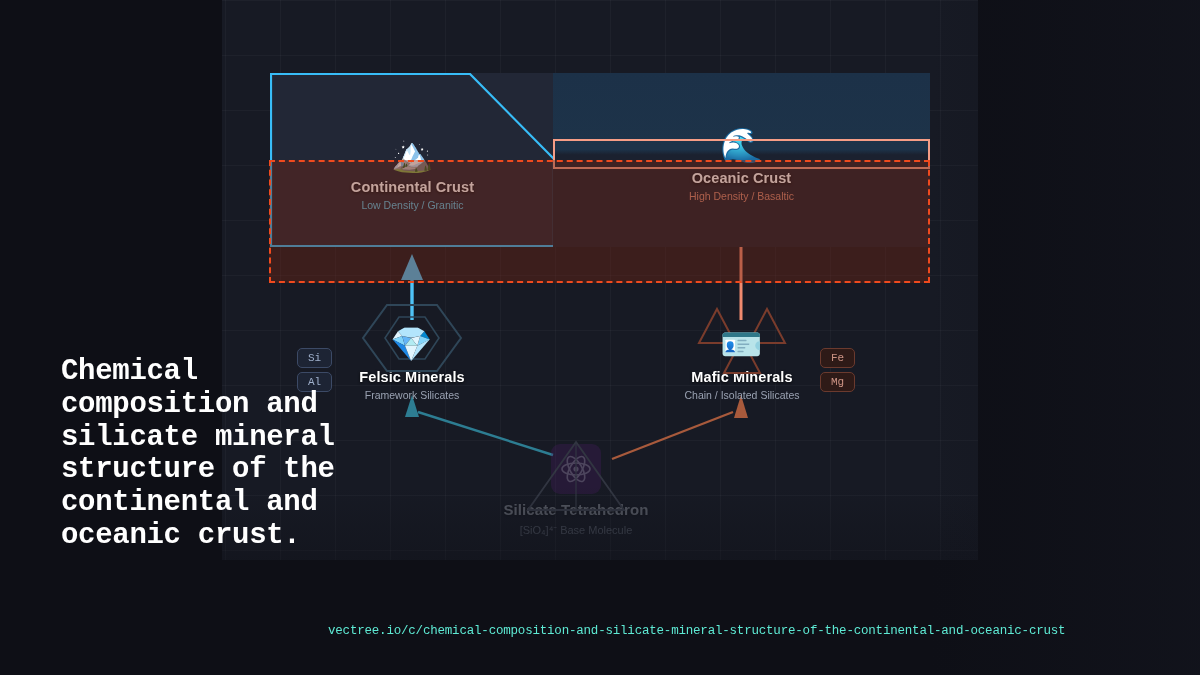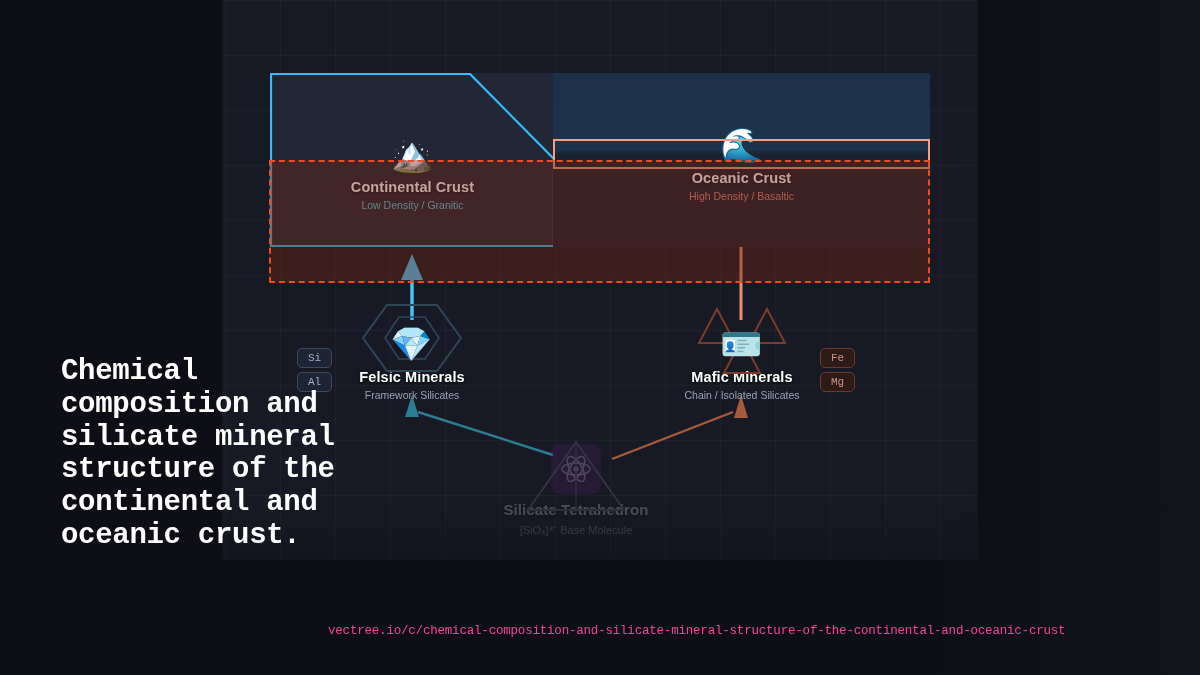--- a/index.html
+++ b/index.html
@@ -234,21 +234,21 @@
     z-index: 6;
     margin-left: 39px;
   }
 
   
   #footer-url {
     position: absolute;
     left: 328px; top: 624px;
     font-family: "Liberation Mono", monospace;
     font-size: 12.5px;
-    color: #ec4899;
+    color: #5eead4;
     letter-spacing: -0.2px;
     white-space: nowrap;
   }
 </style>
 </head>
 <body>
 
 <div id="stage">
 
   <div id="canvas">

